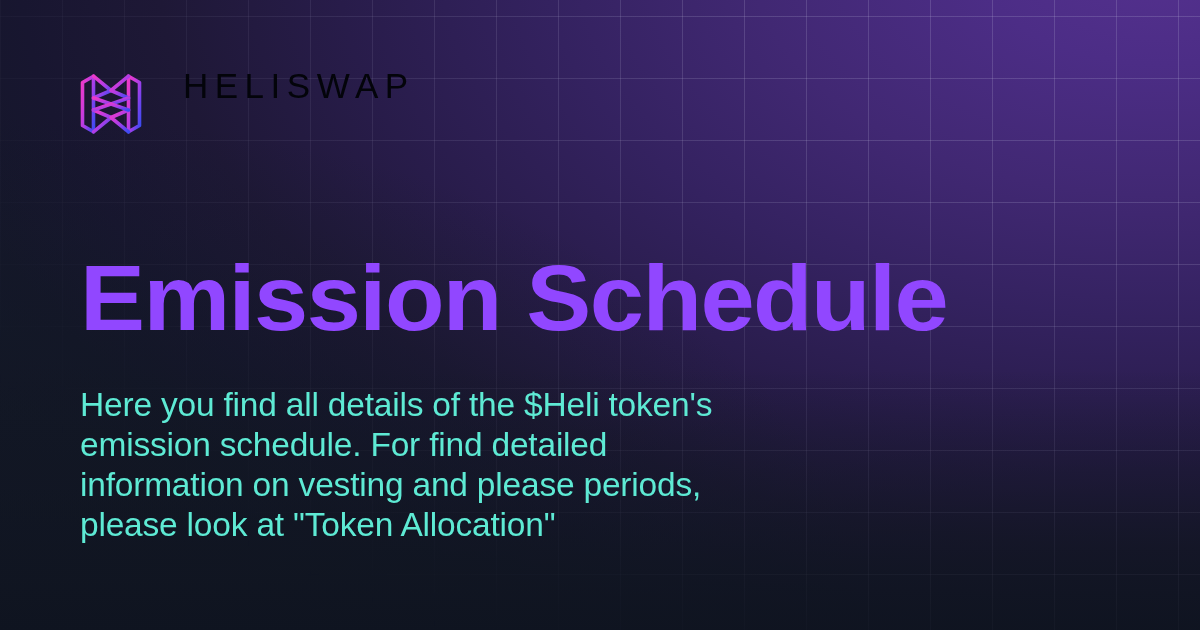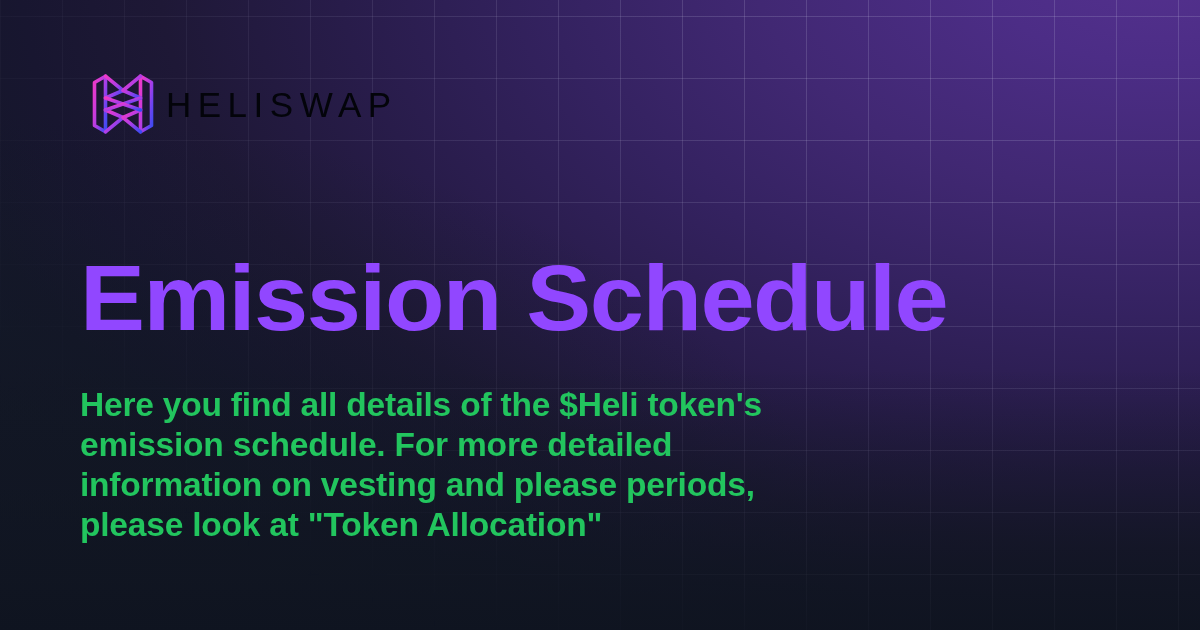--- a/index.html
+++ b/index.html
@@ -106,25 +106,24 @@
   
   .content {
     position: relative;
     z-index: 10;
     height: 100%;
   }
 
   
   .brand {
     position: absolute;
-    left: 90px;
+    left: 78px;
     top: 68px;
     display: flex;
-    align-items: center;
-    gap: 10px;
+    gap: 39px;
   }
   .brand-mark {
     width: 66px;
     height: 72px;
     display: block;
     flex: 0 0 auto;
   }
   .brand-word {
     font-family: "Liberation Sans", sans-serif;
     font-size: 35px;
@@ -154,24 +153,24 @@
 
   
   .body-copy {
     position: absolute;
     left: 80px;
     top: 385px;
     width: 820px;
     margin: 0;
     font-family: "Liberation Sans", sans-serif;
     font-size: 33.5px;
-    font-weight: 700;
+    font-weight: 400;
     line-height: 40px;
     letter-spacing: -0.2px;
-    color: #22c55e;
+    color: #5eead4;
   }
   .body-copy .ln { display: block; white-space: nowrap; }
 </style>
 </head>
 <body>
 
 <div class="canvas">
 
   <div class="bg-base"></div>
   <div class="bg-glow-main"></div>
@@ -211,19 +210,19 @@
           <path d="M33 22.5 L33 49.5" stroke-width="2.2"></path>
         </g>
       </svg>
       <span class="brand-word">HELISWAP</span>
     </div>
 
     <h1 class="headline">Emission Schedule</h1>
 
     <p class="body-copy">
       <span class="ln">Here you find all details of the $Heli token's</span>
-      <span class="ln">emission schedule. For more detailed</span>
+      <span class="ln">emission schedule. For find detailed</span>
       <span class="ln">information on vesting and please periods,</span>
       <span class="ln">please look at "Token Allocation"</span>
     </p>
 
   </div>
 </div>
 
 </body></html>

